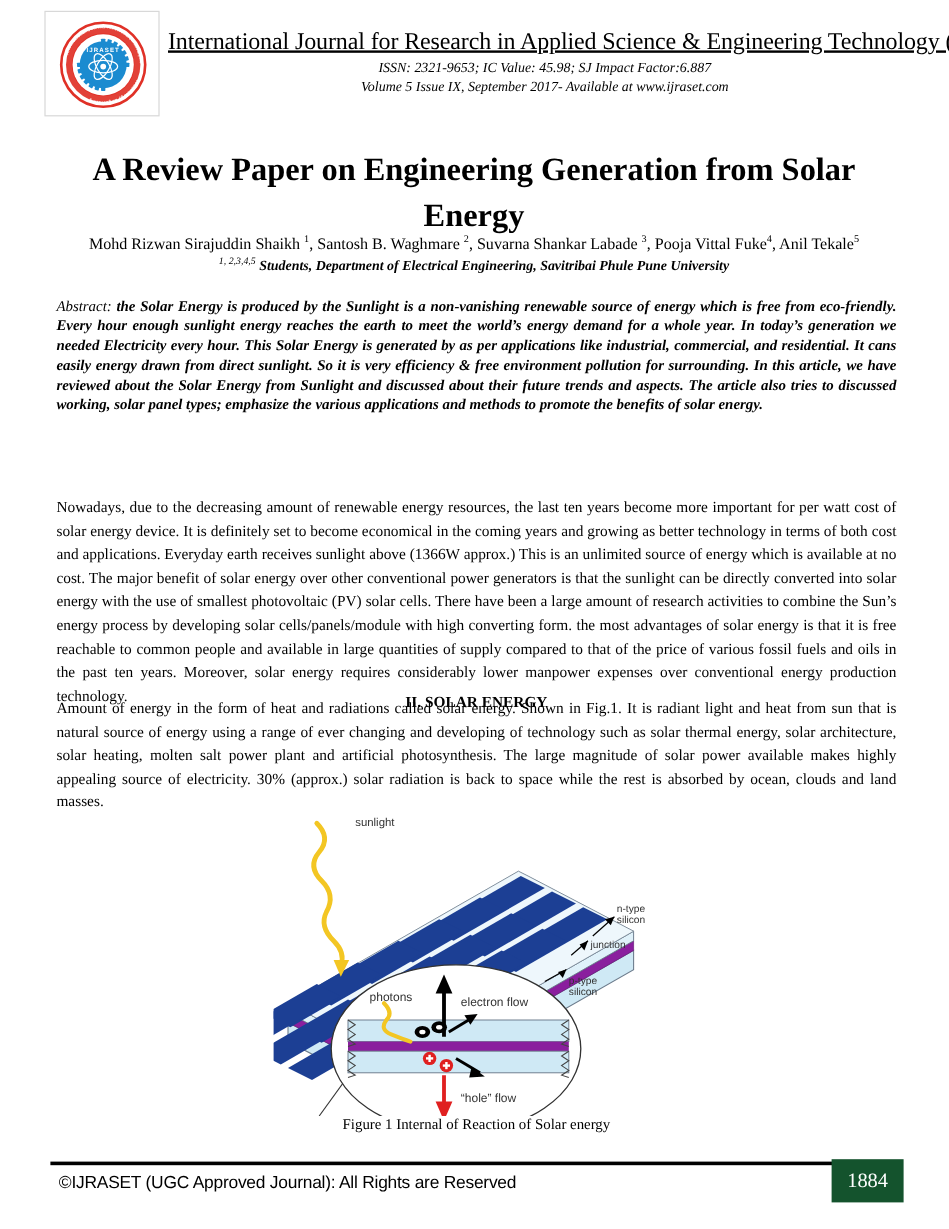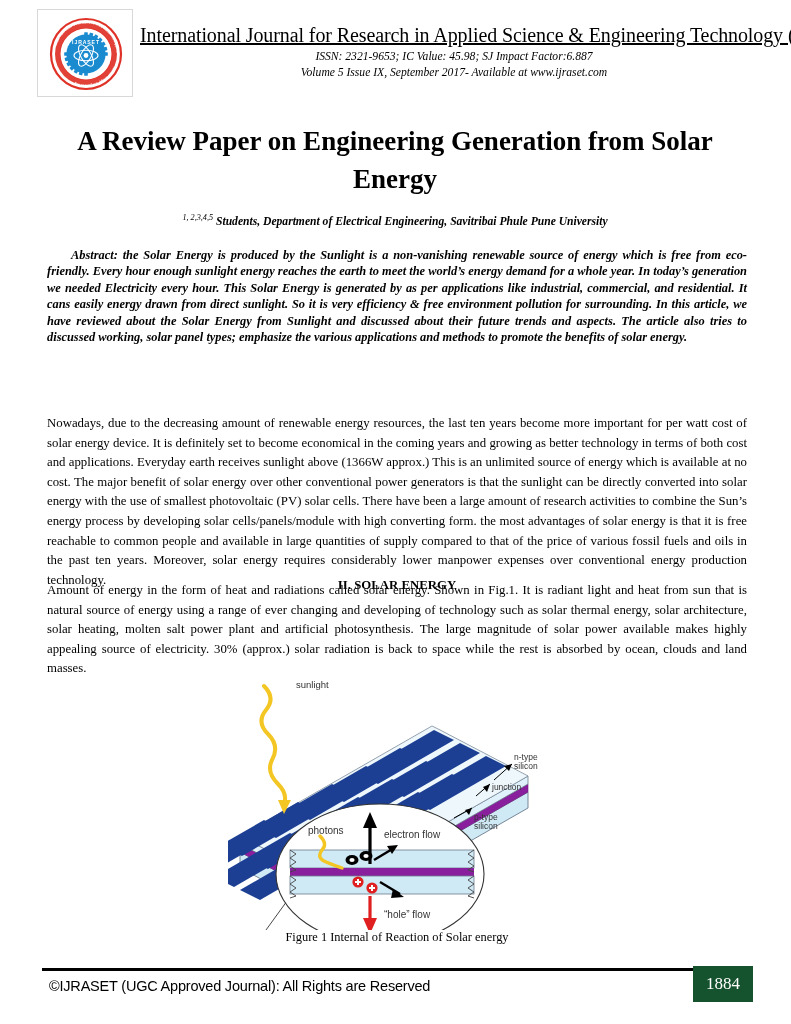--- a/index.html
+++ b/index.html
@@ -110,21 +110,21 @@
     position: absolute;
     left: 47px;
     top: 247px;
     width: 700px;
     font-style: italic;
     font-weight: bold;
     font-size: 12.4px;
     line-height: 16.4px;
     text-align: justify;
   }
-  .abstract .lead { font-style: italic; font-weight: bold; margin-left: 24px; }
+  .abstract .lead { font-style: italic; font-weight: normal; }
 
   .keywords {
     position: absolute;
     left: 47px;
     top: 368px;
     width: 700px;
     font-style: italic;
     font-weight: bold;
     font-size: 12.4px;
     line-height: 16.4px;
@@ -259,20 +259,23 @@
 
     <div class="header-text">
       <div class="journal-name">International Journal for Research in Applied Science &amp; Engineering Technology (IJRASET)</div>
       <div class="issn-line">ISSN: 2321-9653; IC Value: 45.98; SJ Impact Factor:6.887</div>
       <div class="volume-line">Volume 5 Issue IX, September 2017- Available at www.ijraset.com</div>
     </div>
   </div>
 
   <h1 class="title">A Review Paper on Engineering Generation from Solar Energy</h1>
 
+  <div class="authors">
+    <span>Mohd Rizwan Sirajuddin Shaikh </span><sup>1</sup><span>, Santosh B. Waghmare </span><sup>2</sup><span>, Suvarna Shankar Labade </span><sup>3</sup><span>, Pooja Vittal Fuke</span><sup>4</sup><span>, Anil Tekale</span><sup>5</sup>
+  </div>
   <div class="affiliation">
     <span class="sup-list">1, 2,3,4,5</span>
     <span>Students, Department of Electrical Engineering, Savitribai Phule Pune University</span>
   </div>
 
   <div class="abstract">
     <span class="lead">Abstract:</span><span>  the Solar Energy is produced by the Sunlight is a non-vanishing renewable source of energy which is free from eco-friendly. Every hour enough sunlight energy reaches the earth to meet the world’s energy demand for a whole year. In today’s generation we needed Electricity every hour. This Solar Energy is generated by as per applications like industrial, commercial, and residential. It cans easily energy drawn from direct sunlight. So it is very efficiency &amp; free environment pollution for surrounding. In this article, we have reviewed about the Solar Energy from Sunlight and discussed about their future trends and aspects. The article also tries to discussed working, solar panel types; emphasize the various applications and methods to promote the benefits of solar energy.</span>
   </div>
 
   <div class="body-text para-1">Nowadays, due to the decreasing amount of renewable energy resources, the last ten years become more important for per watt cost of solar energy device. It is definitely set to become economical in the coming years and growing as better technology in terms of both cost and applications. Everyday earth receives sunlight above (1366W approx.) This is an unlimited source of energy which is available at no cost. The major benefit of solar energy over other conventional power generators is that the sunlight can be directly converted into solar energy with the use of smallest photovoltaic (PV) solar cells. There have been a large amount of research activities to combine the Sun’s energy process by developing solar cells/panels/module with high converting form. the most advantages of solar energy is that it is free reachable to common people and available in large quantities of supply compared to that of the price of various fossil fuels and oils in the past ten years. Moreover, solar energy requires considerably lower manpower expenses over conventional energy production technology.</div>

